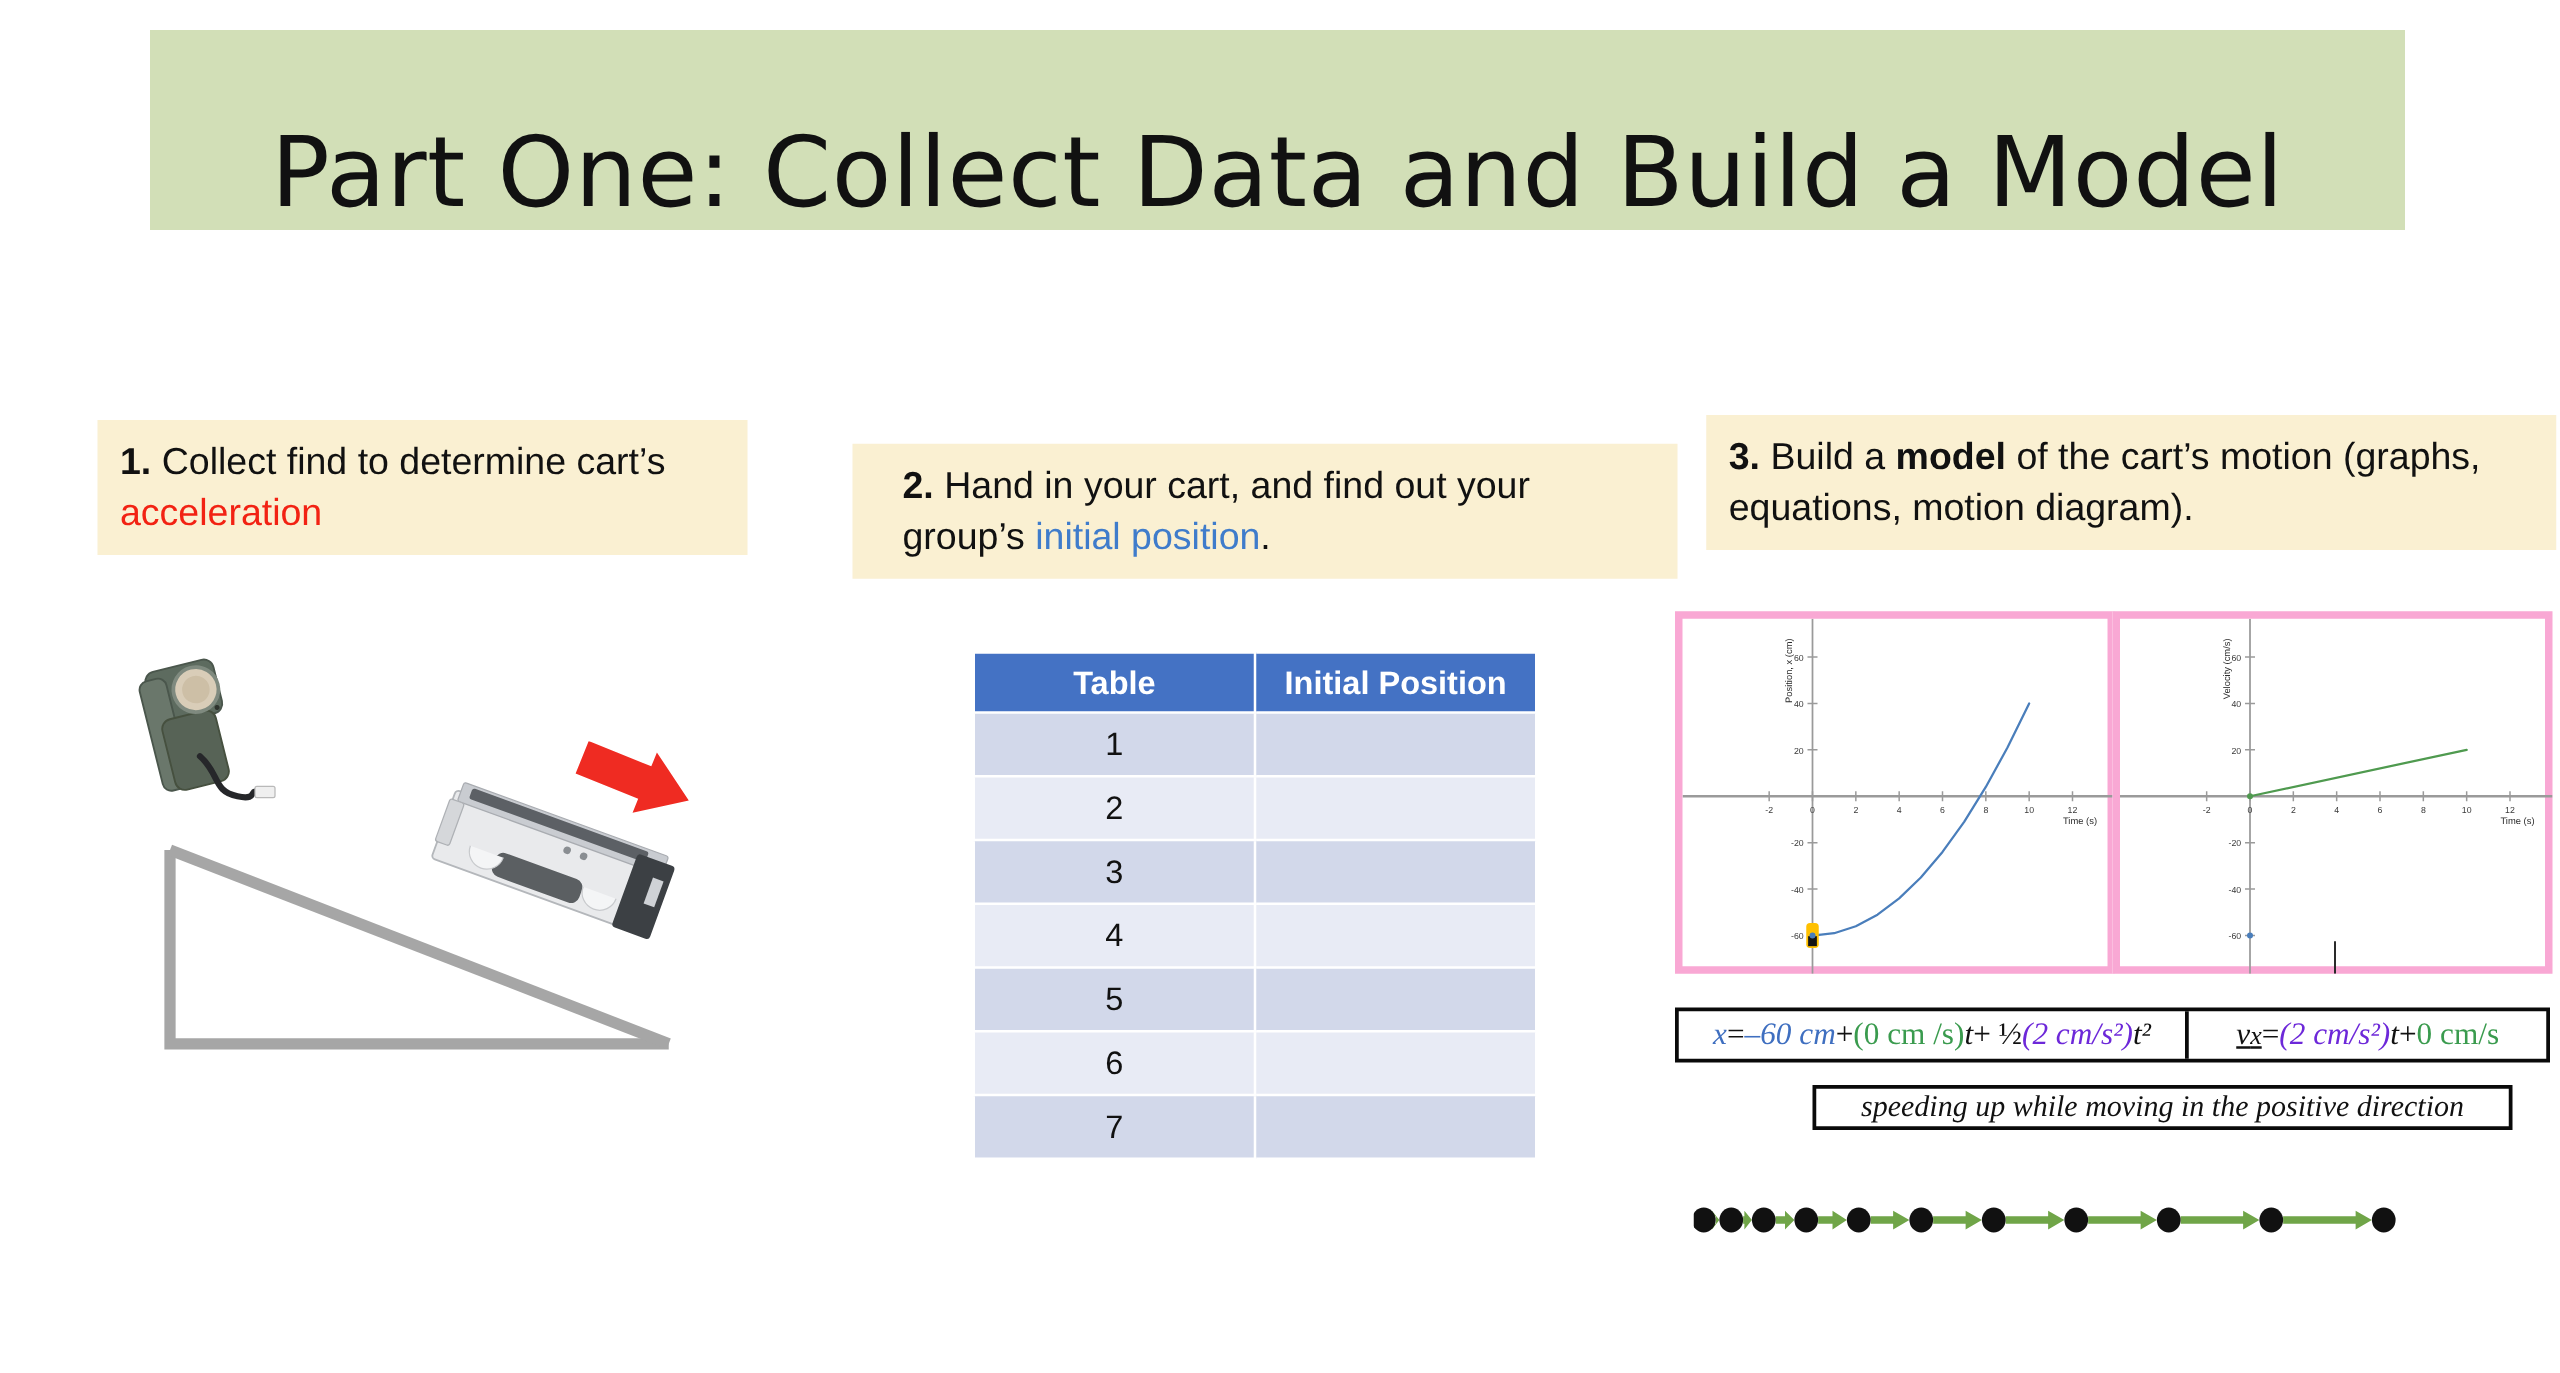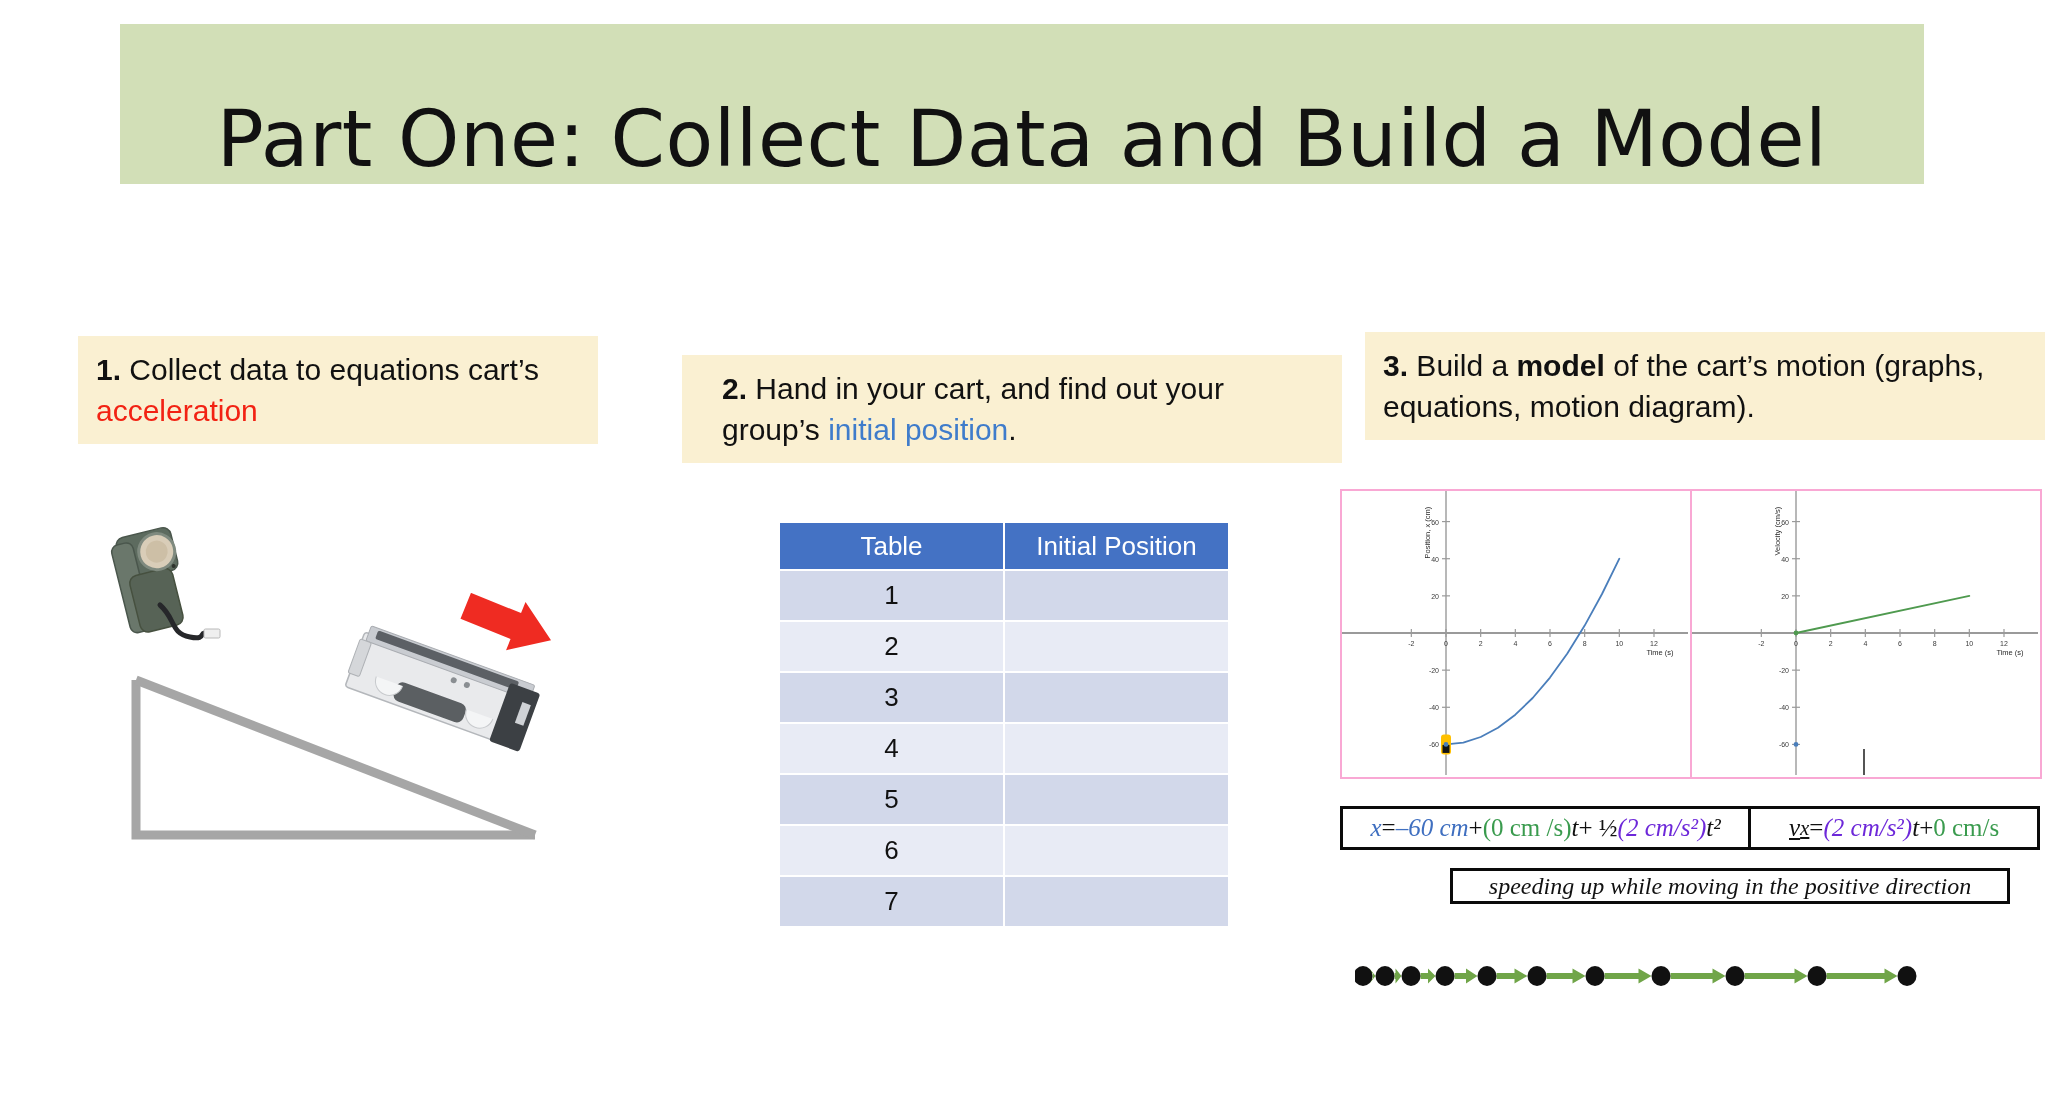--- a/index.html
+++ b/index.html
@@ -50,35 +50,35 @@
   #cart-photo{position:absolute;left:265px;top:140px;width:200px;height:95px;
     transform:rotate(20deg);transform-origin:50% 50%;}
   #red-arrow{position:absolute;left:378px;top:88px;width:100px;height:62px;}
 
   
   #data-table{
     position:absolute;left:778px;top:521px;width:450px;
     border-collapse:collapse;table-layout:fixed;
   }
   #data-table th{
-    background:#4472c4;color:#ffffff;font-size:26px;font-weight:normal;
+    background:#4472c4;color:#ffffff;font-size:26px;font-weight:bold;
     height:44px;border:2px solid #ffffff;
   }
   #data-table td{
     height:47px;font-size:26px;color:#111111;text-align:center;
     border:2px solid #ffffff;
   }
   #data-table tbody tr:nth-child(odd) td{background:#d2d8ea;}
   #data-table tbody tr:nth-child(even) td{background:#e8ebf5;}
 
   
   #model-panel{position:absolute;left:1340px;top:489px;width:700px;height:290px;}
   .graph-box{
     position:absolute;top:0;height:290px;
-    border:2px solid #f9a8d4;background:#ffffff;box-sizing:border-box;
+    border:6px solid #f9a8d4;background:#ffffff;box-sizing:border-box;
   }
   #position-graph-box{left:0;width:352px;}
   #velocity-graph-box{left:350px;width:352px;}
   .graph-svg{display:block;}
 
   
   #equations-row{
     position:absolute;left:1340px;top:806px;width:700px;height:44px;
     border:3px solid #0a0a0a;box-sizing:border-box;display:flex;background:#fff;
   }
@@ -107,21 +107,21 @@
 </head>
 <body>
 
 <div class="slide">
 
   <div id="title-banner">
     <div id="page-title">Part One: Collect Data and Build a Model</div>
   </div>
 
   <div class="callout" id="callout-1">
-    <span class="step-num">1.</span><span> Collect data to equations cart’s </span><span class="accent-red">acceleration</span>
+    <span class="step-num">1.</span><span> Collect find to determine cart’s </span><span class="accent-red">acceleration</span>
   </div>
 
   <div class="callout" id="callout-2">
     <span class="step-num">2.</span><span> Hand in your cart, and find out your group’s </span><span class="accent-blue">initial position</span><span>.</span>
   </div>
 
   <div class="callout" id="callout-3">
     <span class="step-num">3.</span><span> Build a </span><span class="bold">model</span><span> of the cart’s motion (graphs, equations, motion diagram).</span>
   </div>
 

